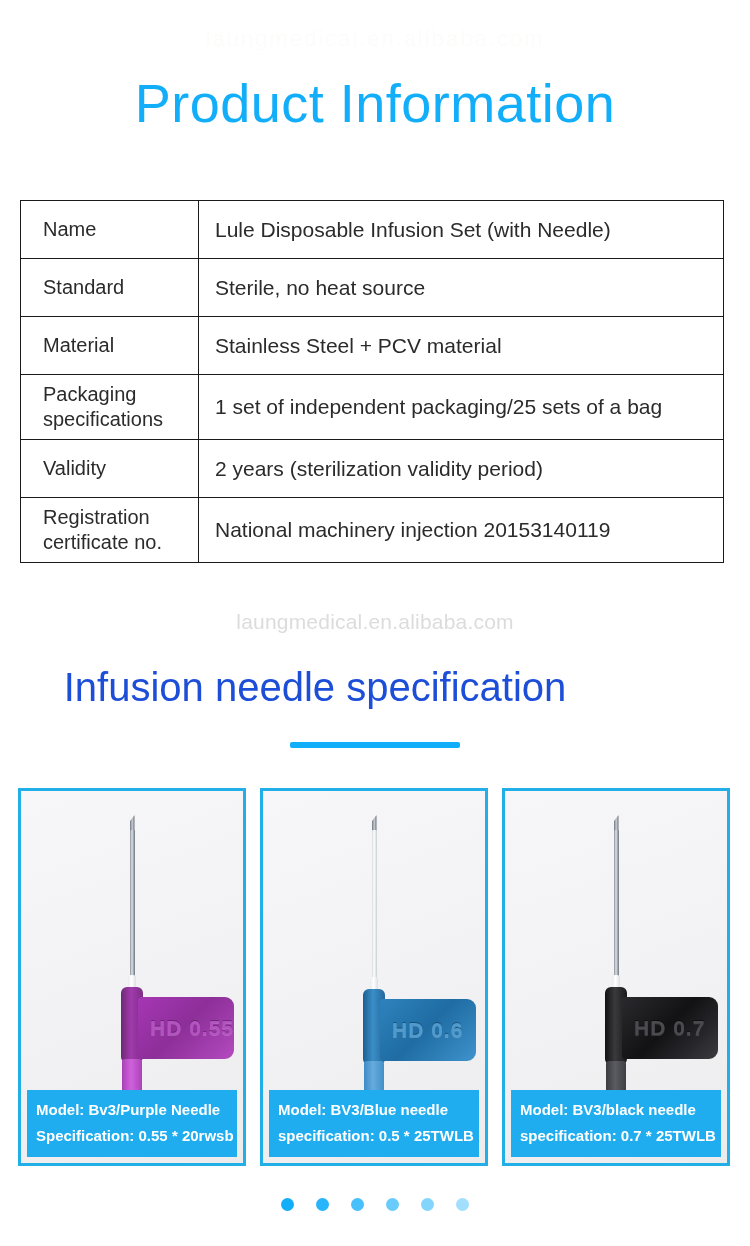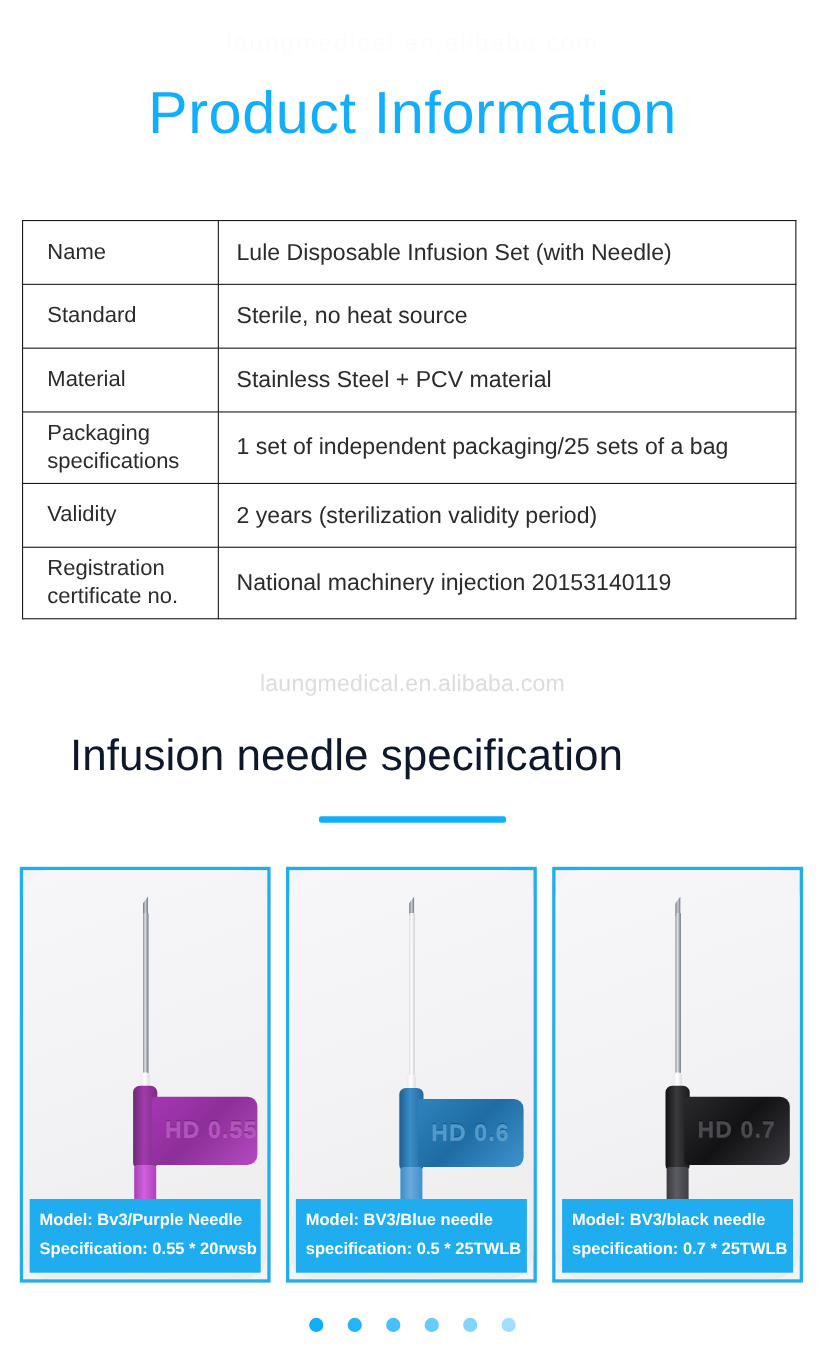--- a/index.html
+++ b/index.html
@@ -98,21 +98,21 @@
   
   .section-title {
     position: absolute;
     top: 663px;
     left: 0;
     width: 630px;
     text-align: center;
     font-size: 40px;
     line-height: 48px;
     font-weight: 400;
-    color: #0f172a;
+    color: #1d4ed8;
   }
   .section-rule {
     position: absolute;
     top: 742px;
     left: 290px;
     width: 170px;
     height: 6px;
     background: #13AEFA;
     border-radius: 2px;
   }
@@ -135,21 +135,20 @@
     overflow: hidden;
   }
   .card.c0 { left: 18px; }
   .card.c1 { left: 260px; }
   .card.c2 { left: 502px; }
 
   .photo {
     position: absolute;
     inset: 0;
     background: linear-gradient(160deg, #f7f7f9 0%, #f2f2f4 55%, #ececed 100%);
-    border-radius: 25px;
   }
 
   
   .needle {
     position: absolute;
     left: 50%;
     top: 24px;
     width: 0;
     height: 0;
   }

